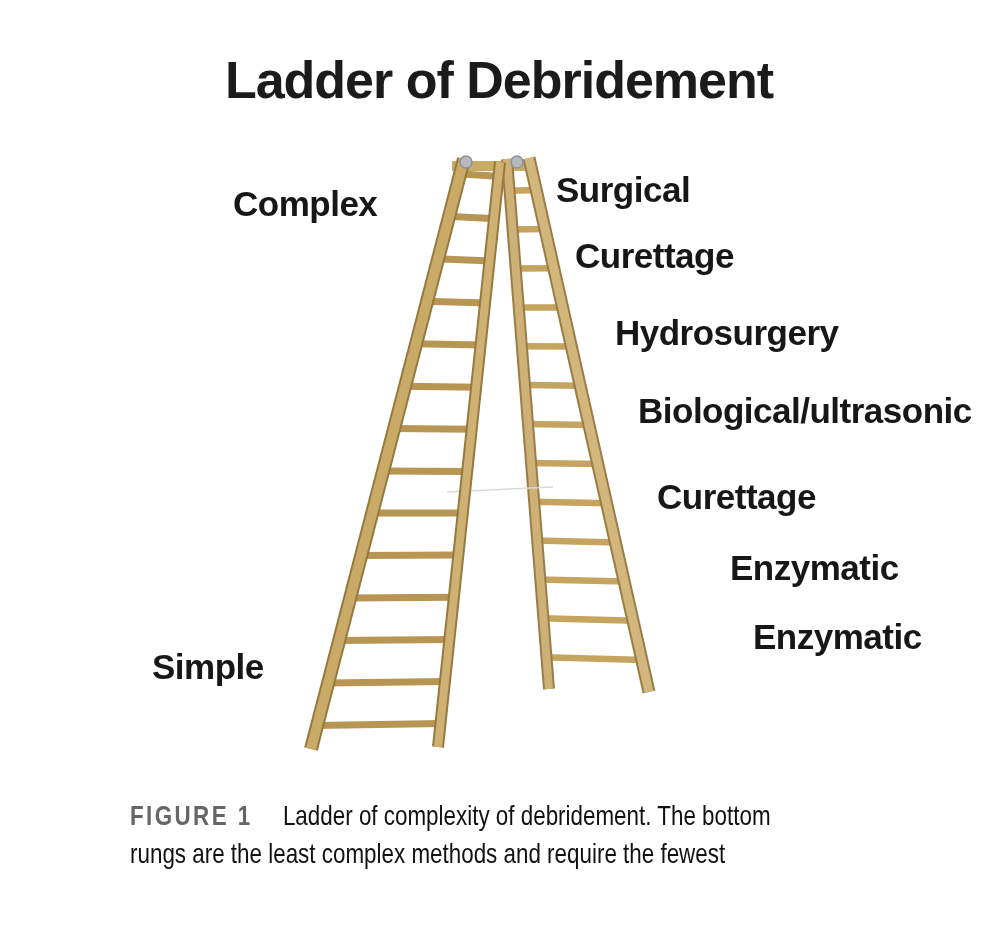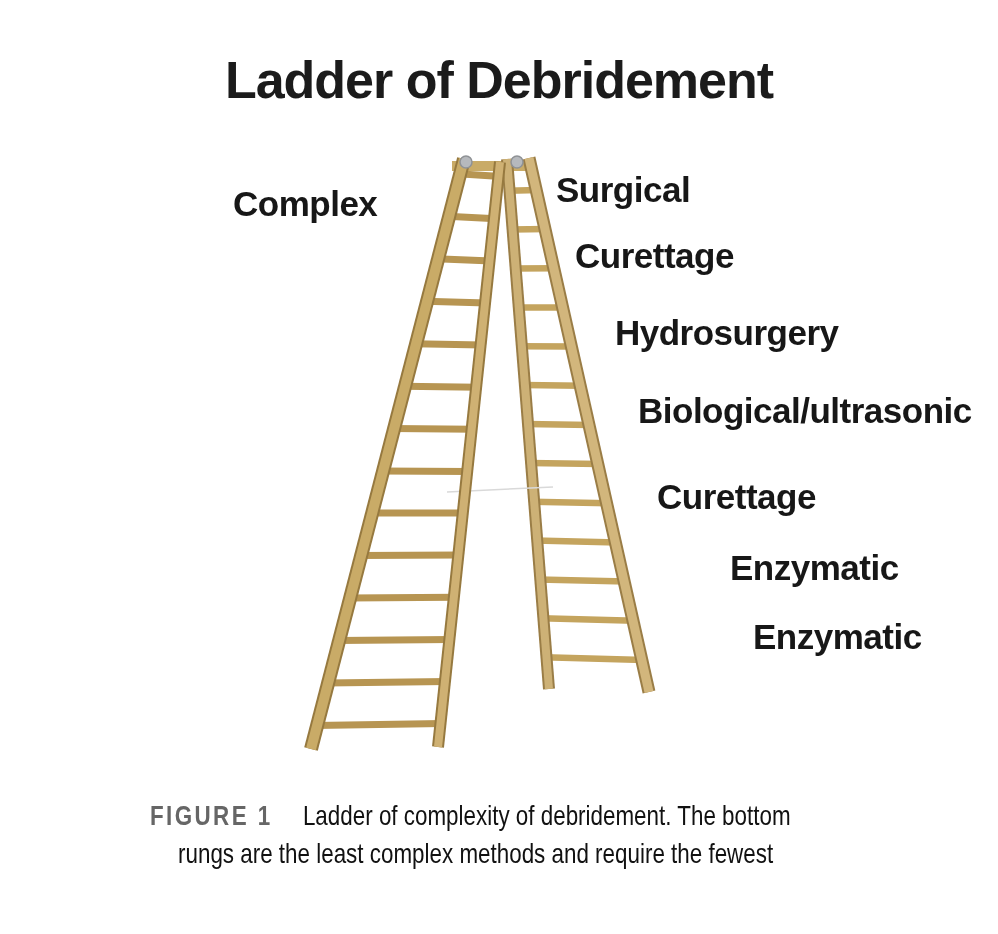--- a/index.html
+++ b/index.html
@@ -13,21 +13,21 @@
   }
   .lbl{
     position:absolute;font-size:35px;font-weight:700;color:#171717;
     letter-spacing:-0.5px;white-space:nowrap;line-height:1;
   }
   .ladder-svg{position:absolute;left:0;top:0;}
   .caption{
     position:absolute;left:130px;top:797px;width:840px;color:#111111;
     font-size:28px;line-height:38px;
   }
-  .cap-line{white-space:nowrap;text-align:center;}
+  .cap-line{white-space:nowrap;}
   .squeeze{display:inline-block;transform:scaleX(0.8);transform-origin:0 50%;white-space:nowrap;}
   .cap-tag{color:#666666;font-weight:700;letter-spacing:3px;margin-right:38px;}
 </style>
 </head>
 <body>
 
 <div id="stage">
 
   <div class="title">Ladder of Debridement</div>
 
@@ -86,20 +86,21 @@
       <line x1="500" y1="162" x2="438" y2="747" stroke="#cfb173" stroke-width="8"></line>
     </g>
 
     <g>
       <circle cx="466" cy="162" r="6" fill="#b6b9bd" stroke="#8f9296" stroke-width="1.5"></circle>
       <circle cx="517" cy="162" r="6" fill="#b6b9bd" stroke="#8f9296" stroke-width="1.5"></circle>
     </g>
   </svg>
 
   <div class="lbl" style="left:233px;top:186px;">Complex</div>
+  <div class="lbl" style="left:152px;top:649px;">Simple</div>
 
   <div class="lbl" style="left:556px;top:172px;">Surgical</div>
   <div class="lbl" style="left:575px;top:238px;">Curettage</div>
   <div class="lbl" style="left:601px;top:315px;margin-left:14px;">Hydrosurgery</div>
   <div class="lbl" style="left:638px;top:393px;">Biological/ultrasonic</div>
   <div class="lbl" style="left:657px;top:479px;">Curettage</div>
   <div class="lbl" style="left:706px;top:550px;margin-left:24px;">Enzymatic</div>
   <div class="lbl" style="left:753px;top:619px;">Enzymatic</div>
 
   <div class="caption">

